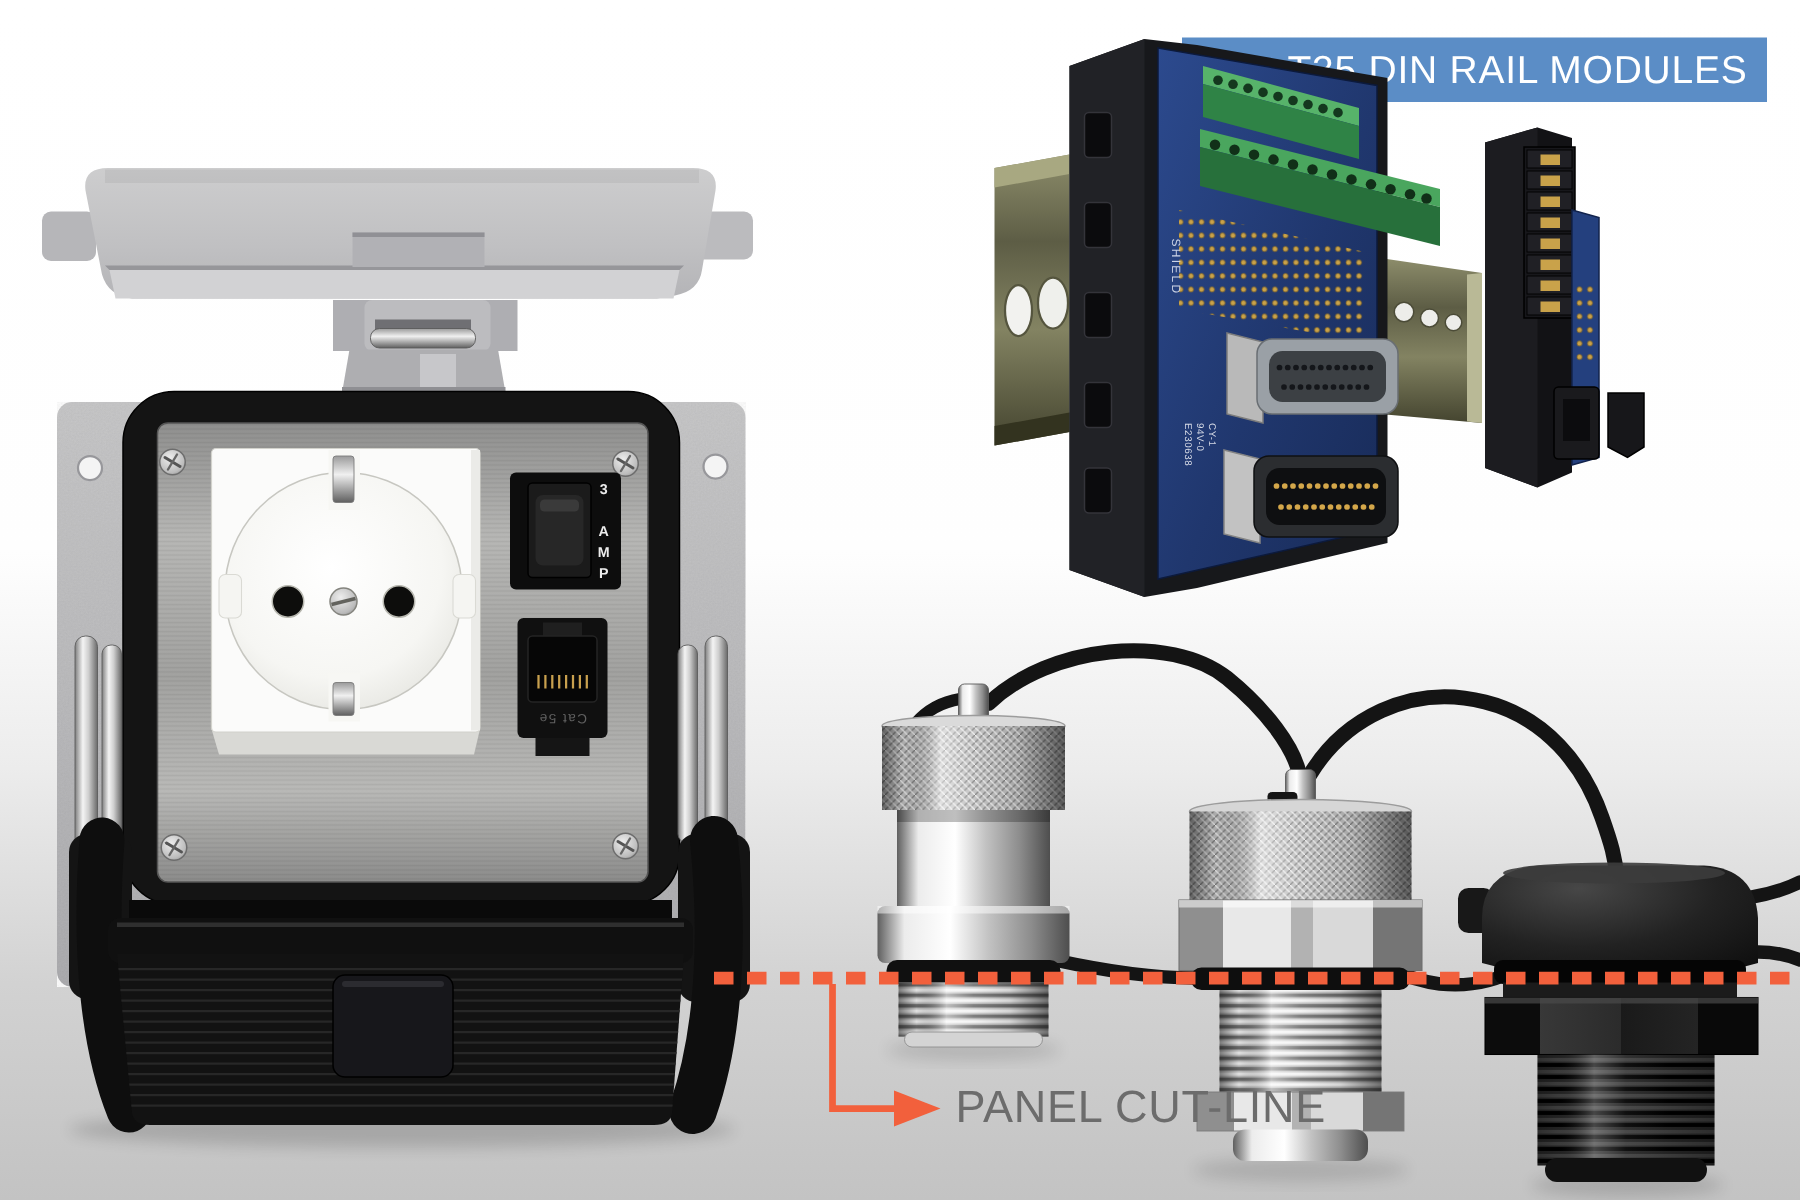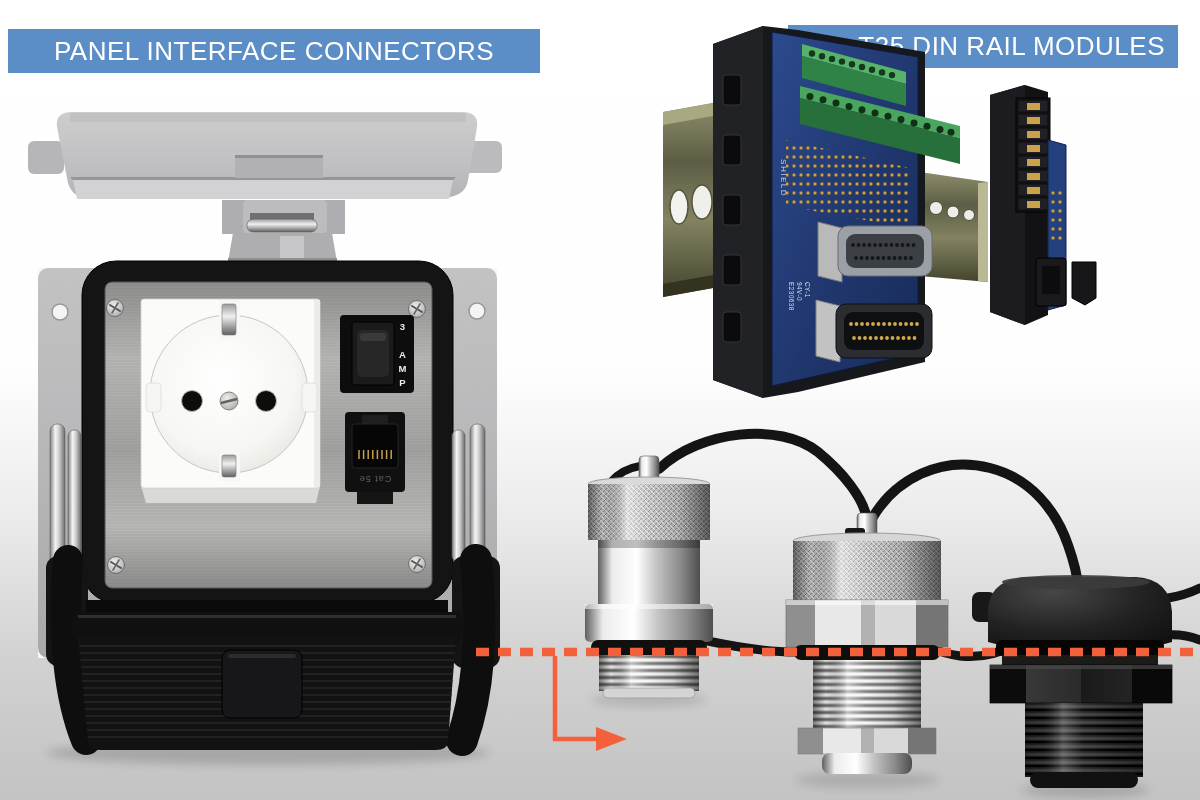--- a/index.html
+++ b/index.html
@@ -20,21 +20,20 @@
   #pcb-markings{left:768px;top:299px;width:60px;height:26px;transform:rotate(90deg);text-align:left;
                 font-size:6.5px;line-height:8px;color:#d6dae6;letter-spacing:.4px;}
   #pcb-markings span{display:block;}
   #cutline-label{left:637px;top:722px;font-size:30px;letter-spacing:.5px;white-space:nowrap;}
 </style>
 </head>
 <body>
 
 <div class="stage">
 
-  <div class="banner" id="banner-panel" style="background: rgb(91, 141, 198); color: rgb(255, 255, 255);">PANEL INTERFACE CONNECTORS</div>
   <div class="banner" id="banner-din" style="background: rgb(91, 141, 198); color: rgb(255, 255, 255);">T35 DIN RAIL MODULES</div>
 
   <svg class="scene-svg" width="1200" height="800" viewBox="0 0 1200 800">
     <defs>
       <linearGradient id="lidGrad" x1="0" y1="0" x2="0" y2="1">
         <stop offset="0" stop-color="#cdcdce"></stop>
           <stop offset=".6" stop-color="#c0c0c2"></stop>
           <stop offset="1" stop-color="#b4b4b7"></stop>
       </linearGradient>
       <linearGradient id="flangeGrad" x1="0" y1="0" x2="0" y2="1">
@@ -536,13 +535,14 @@
   </svg>
 
   <div class="overlay-label" id="breaker-label">3 AMP</div>
   <div class="overlay-label" id="jack-label">Cat 5e</div>
   <div class="overlay-label" id="shield-label">SHIELD</div>
   <div class="overlay-label" id="pcb-markings">
     <span>CY-1</span>
     <span>94V-0</span>
     <span>E230638</span>
   </div>
+  <div class="overlay-label" id="cutline-label" style="color: rgb(108, 108, 108);">PANEL CUT-LINE</div>
 </div>
 
 </body></html>

